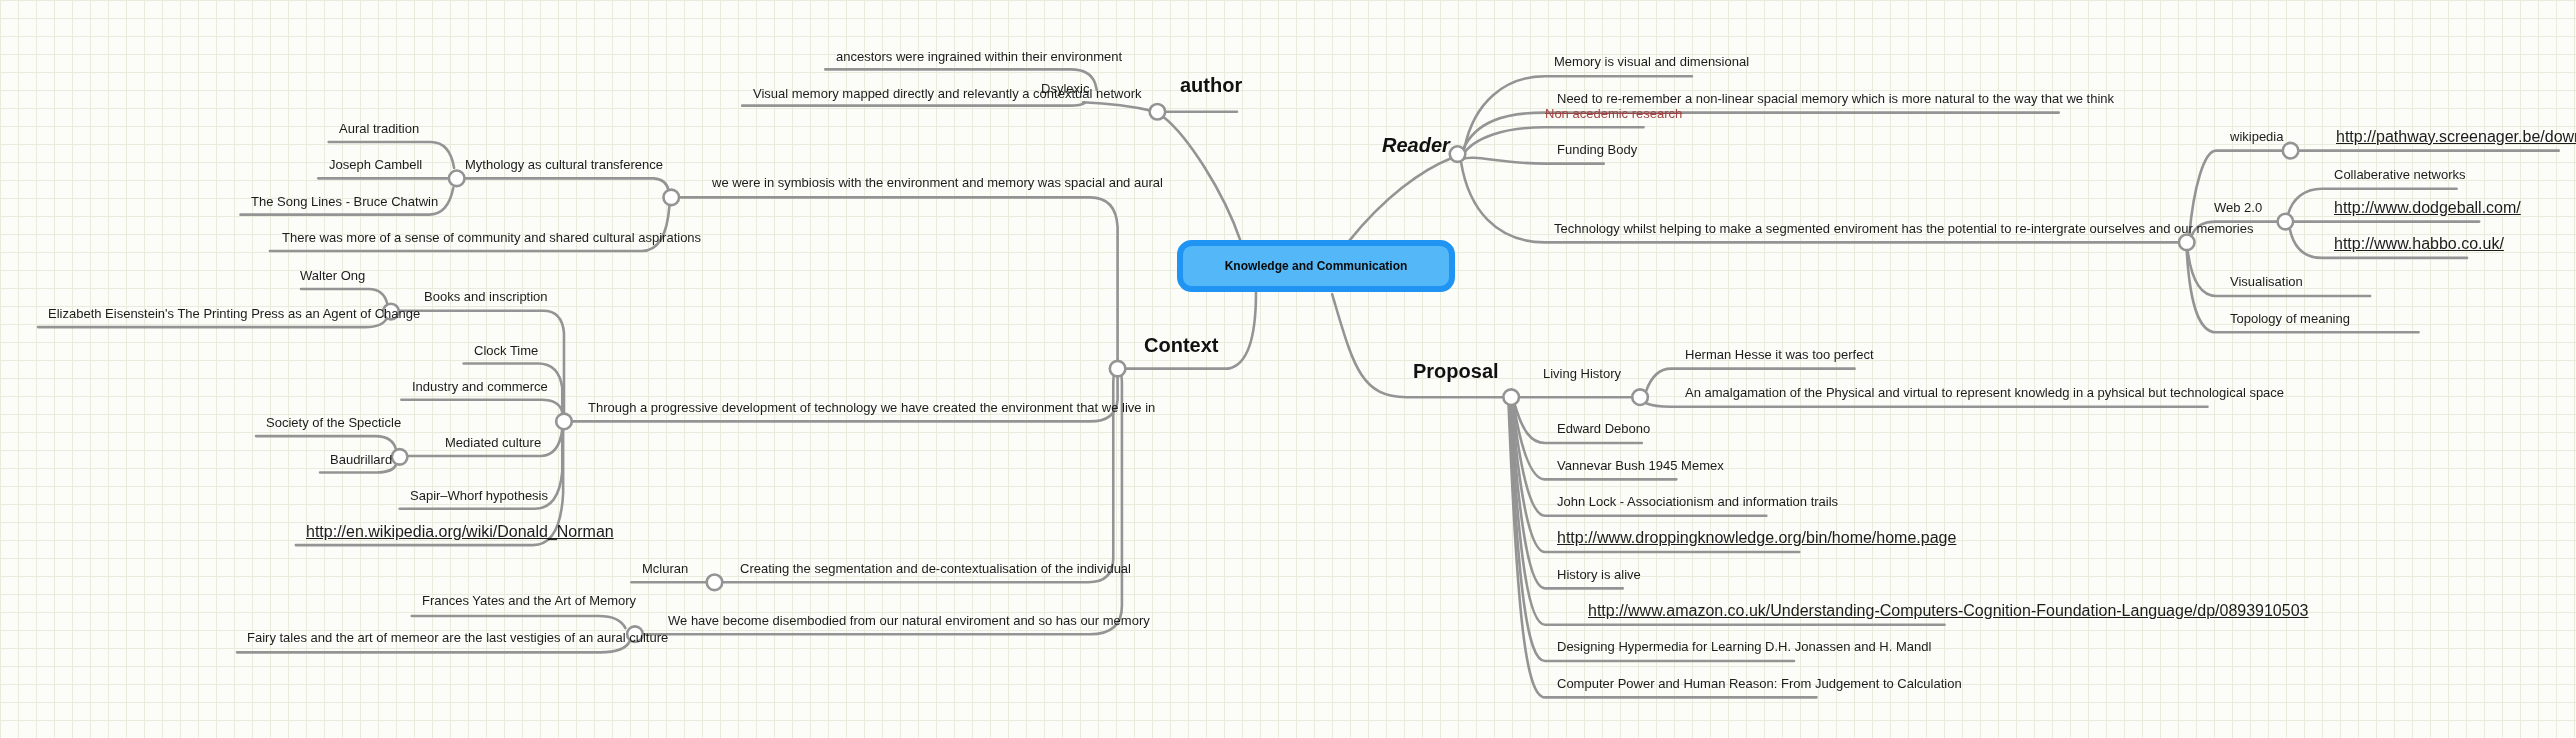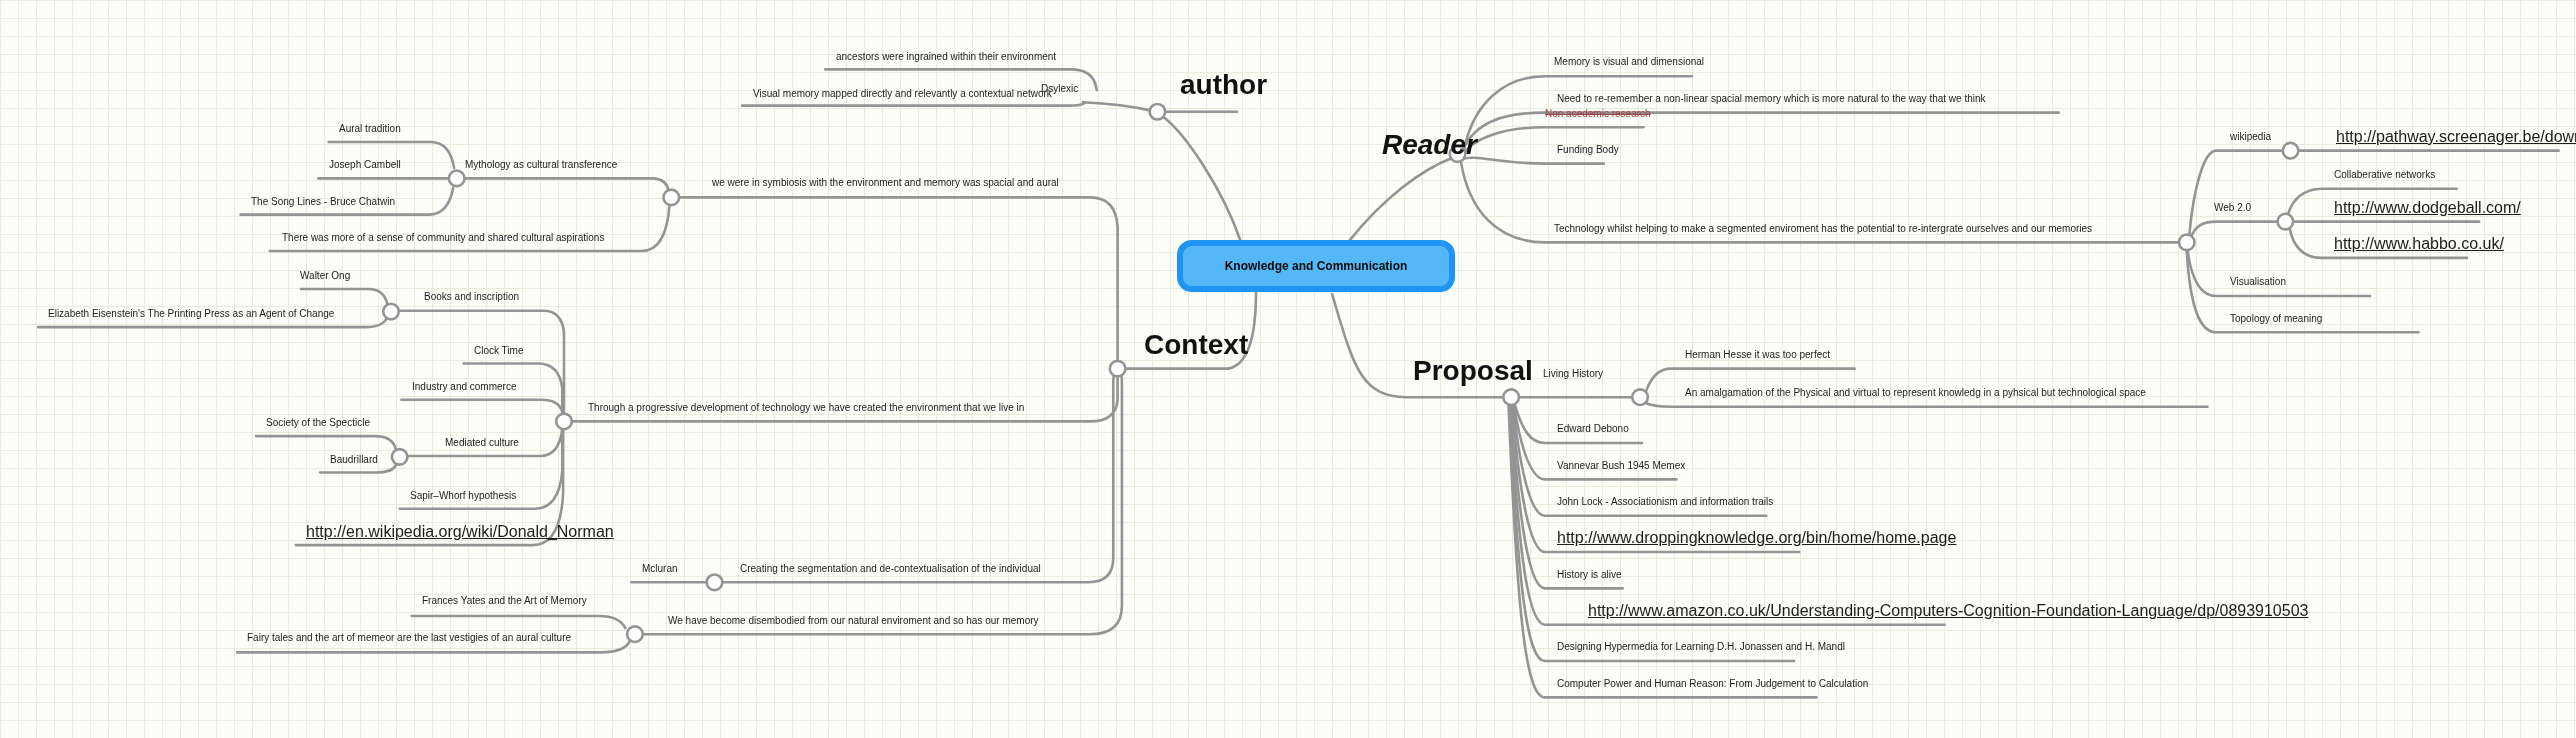--- a/index.html
+++ b/index.html
@@ -5,22 +5,22 @@
   html,body{margin:0;padding:0;}
   body{width:2576px;height:739px;overflow:hidden;font-family:"Liberation Sans",sans-serif;}
   #canvas{position:relative;width:2576px;height:739px;
     background-color:#fcfcf9;
     background-image:linear-gradient(#e8ecdd 0.9px,transparent 0.9px),
                      linear-gradient(90deg,#e8ecdd 0.9px,transparent 0.9px);
     background-size:18px 18px;}
   svg.edges{position:absolute;left:0;top:0;z-index:1;}
   svg.edges path{fill:none;stroke:#949494;stroke-width:3;stroke-linecap:round;}
   svg.edges circle{fill:#ffffff;stroke:#949494;stroke-width:3;}
-  .n{position:absolute;z-index:2;white-space:nowrap;font-size:10px;line-height:15.6px;color:#1c1c1c;cursor:default;}
-  .heading{font-size:28px;line-height:22.5px;font-weight:bold;color:#111;}
+  .n{position:absolute;z-index:2;white-space:nowrap;font-size:13px;line-height:15.6px;color:#1c1c1c;cursor:default;}
+  .heading{font-size:20px;line-height:22.5px;font-weight:bold;color:#111;}
   .link{text-decoration:underline;font-size:16px;}
   .struck{text-decoration:line-through;}
   #central{position:absolute;z-index:3;left:1177px;top:240px;width:278px;height:52px;
     box-sizing:border-box;background:#54b8f8;border:6px solid #2094f3;border-radius:14.7px;
     display:flex;align-items:center;justify-content:center;
     font-size:12px;font-weight:bold;color:#0a0a0a;}
 </style>
 </head>
 <body>
 

